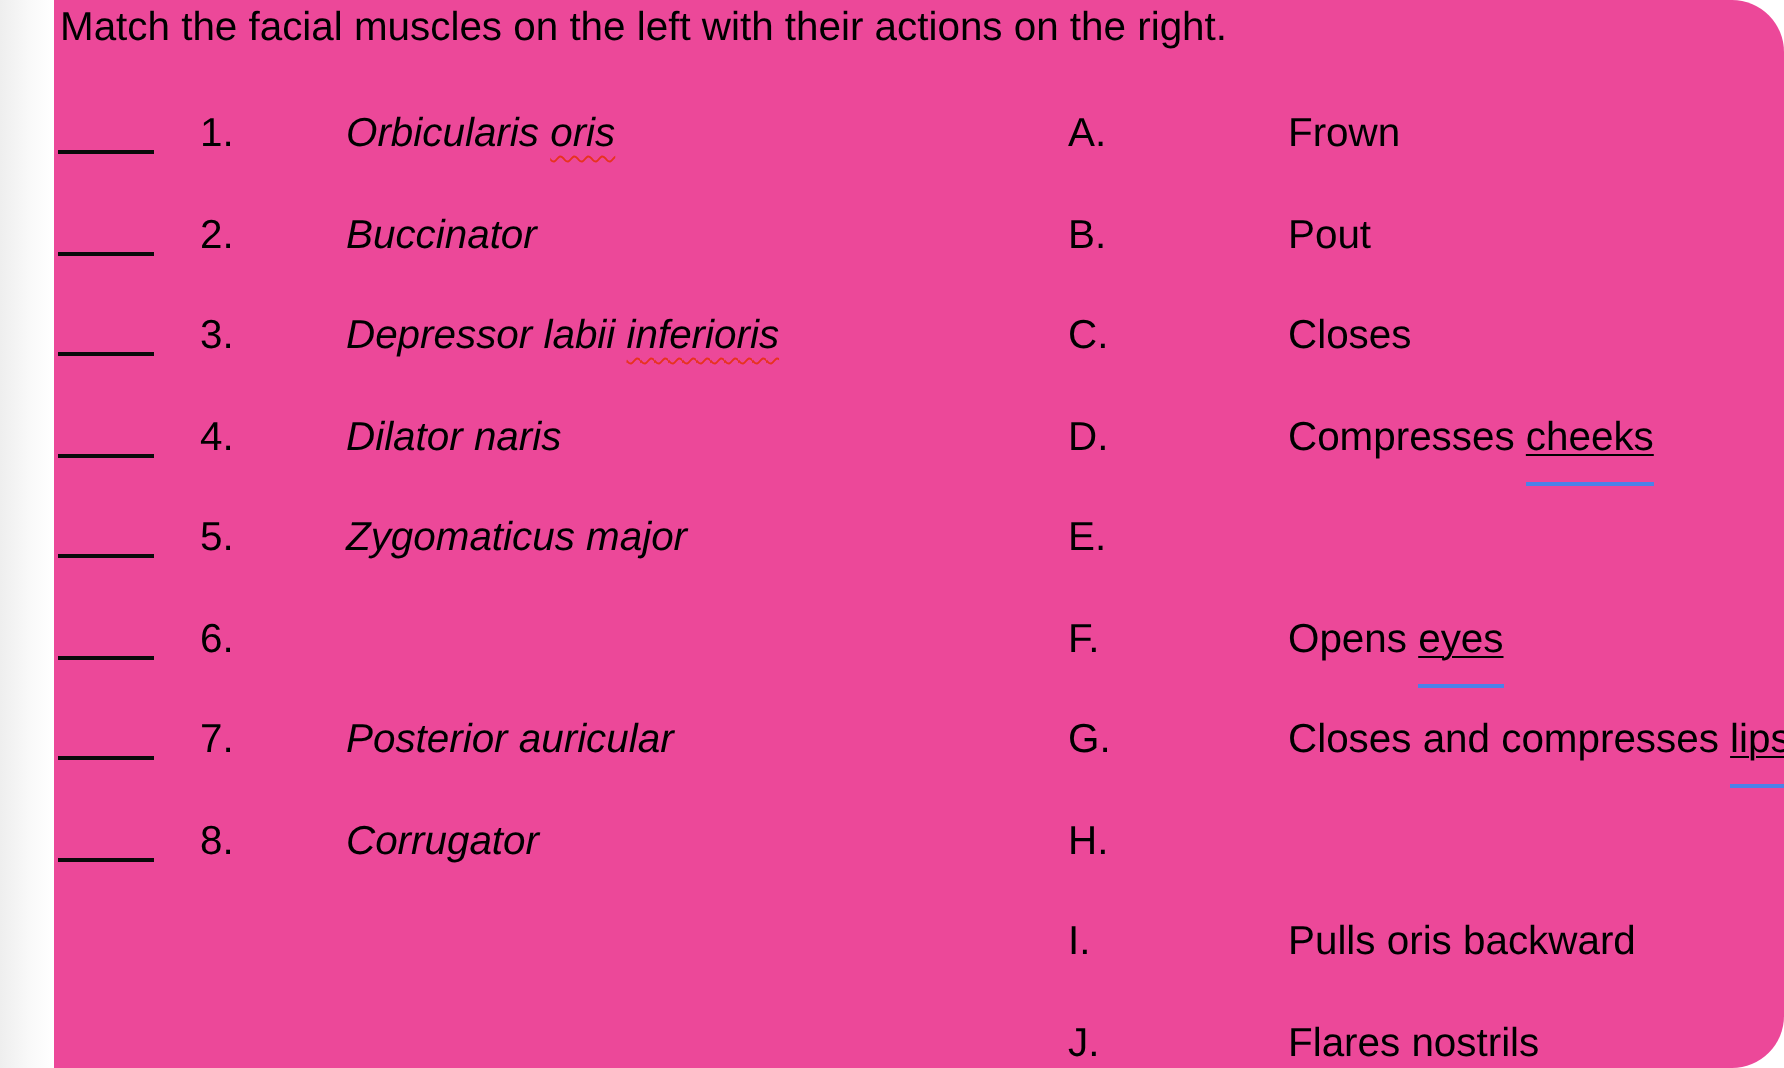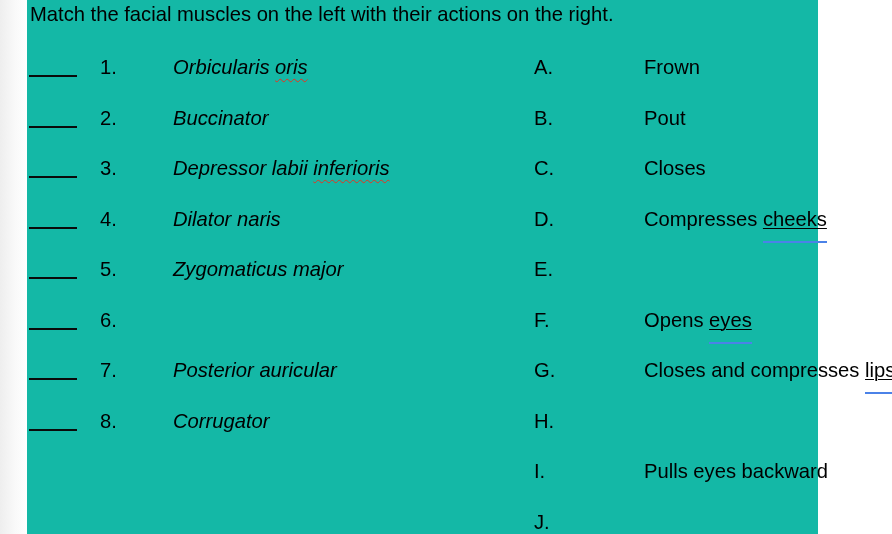--- a/index.html
+++ b/index.html
@@ -5,22 +5,23 @@
   html, body { margin: 0; padding: 0; }
   body {
     width: 892px; height: 534px;
     background: #ffffff;
     font-family: "Liberation Sans", "DejaVu Sans", sans-serif;
     color: #000000;
     overflow: hidden;
   }
   .page {
     position: relative;
-    width: 818px; height: 534px;
-    background: #14b8a6;
+    width: 892px; height: 534px;
+    background: #ec4899;
+    border-radius: 26px;
   }
   .edge-shadow {
     position: absolute; left: 0; top: 0;
     width: 27px; height: 534px;
     background: linear-gradient(to right, #eeeeee 0%, #f9f9f9 55%, #ffffff 100%);
     pointer-events: none;
   }
   .title {
     position: absolute; left: 30px; top: 3px;
     font-size: 20.2px; line-height: 22px;
@@ -130,18 +131,19 @@
   </div>
   <div class="row r6">
     <span class="letter">G.</span>
     <span class="action"><span>Closes and compresses </span><span class="gram">lips</span></span>
   </div>
   <div class="row r7">
     <span class="letter">H.</span>
   </div>
   <div class="row r8">
     <span class="letter">I.</span>
-    <span class="action"><span>Pulls eyes backward</span><span class="gram"></span></span>
+    <span class="action"><span>Pulls oris backward</span><span class="gram"></span></span>
   </div>
   <div class="row r9">
     <span class="letter">J.</span>
+    <span class="action"><span>Flares nostrils</span><span class="gram"></span></span>
   </div>
 </div>
 
 </body></html>

